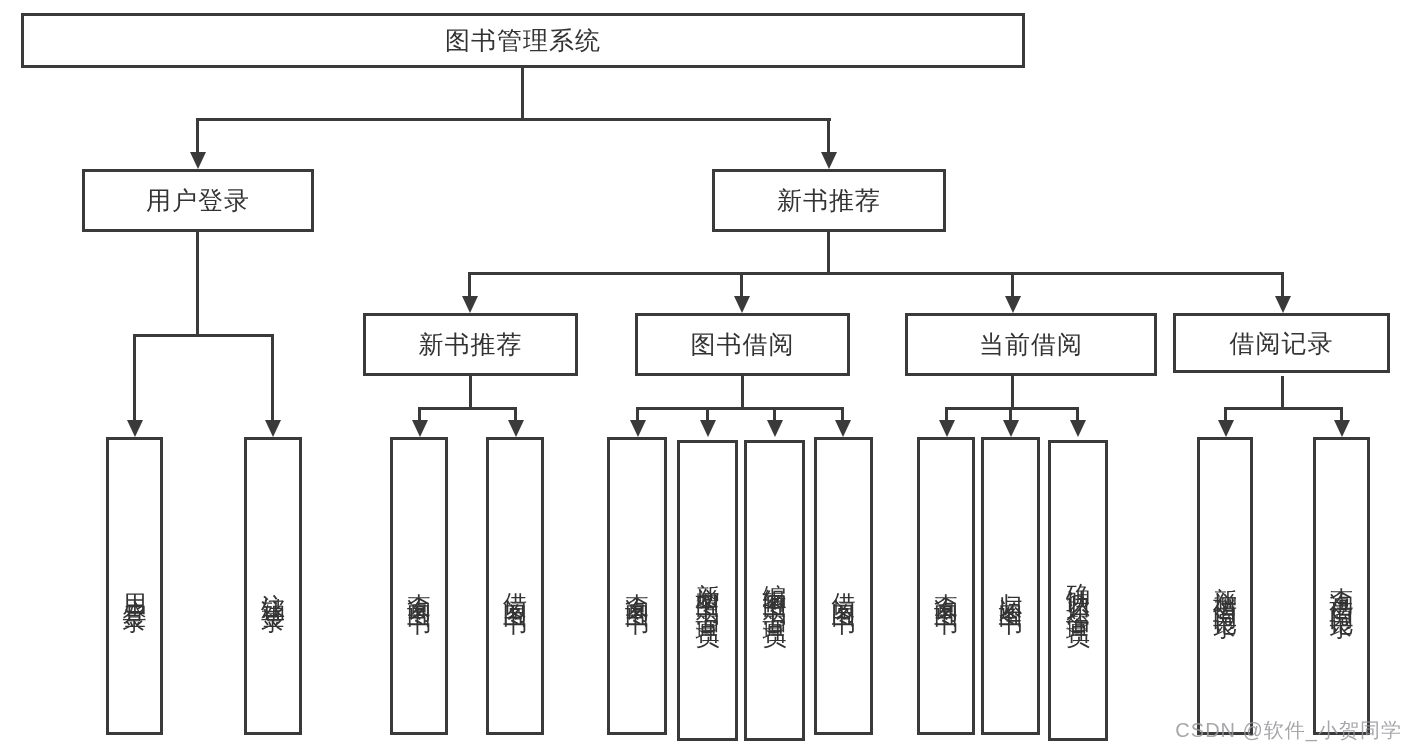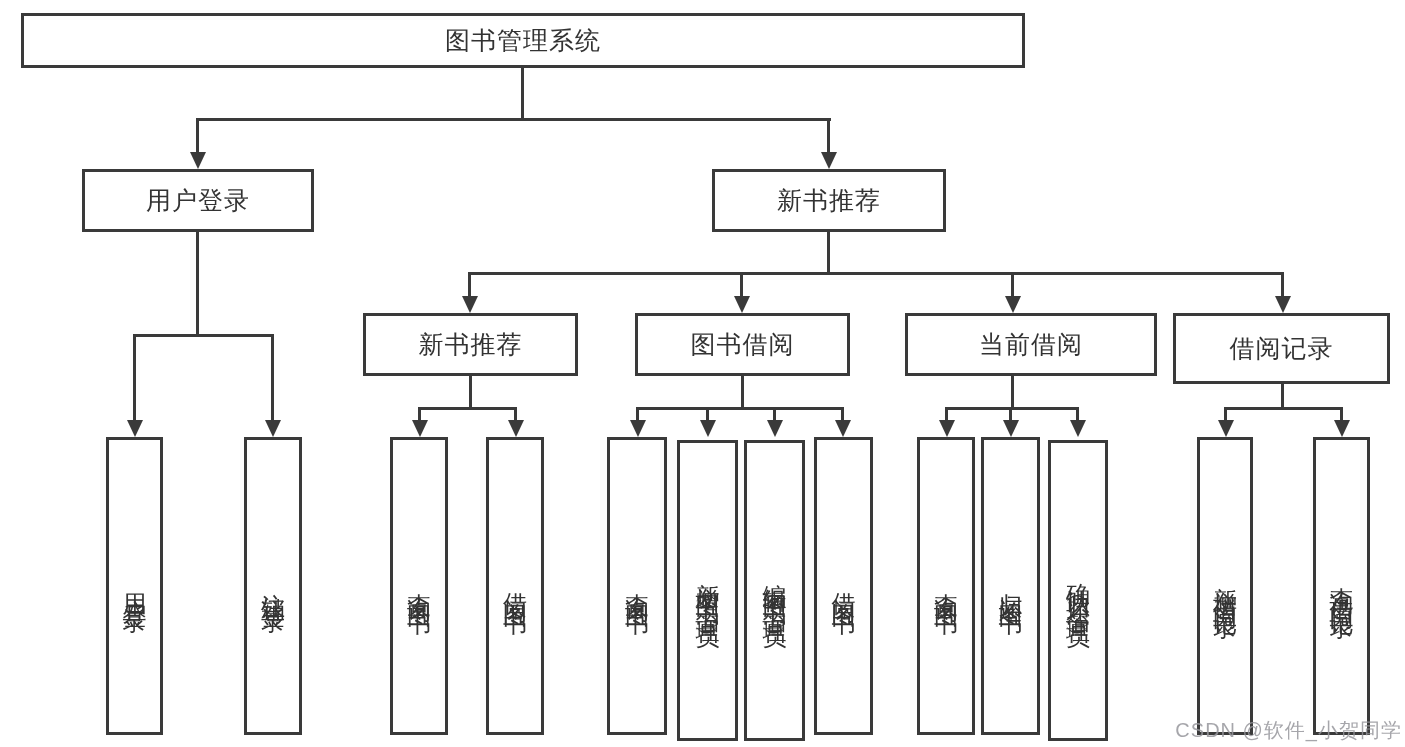--- a/index.html
+++ b/index.html
@@ -111,21 +111,21 @@
 
   <div class="box" style="left:363px; top:313px; width:215px; height:63px;">
     <span>新书推荐</span>
   </div>
   <div class="box" style="left:635px; top:313px; width:215px; height:63px;">
     <span>图书借阅</span>
   </div>
   <div class="box" style="left:905px; top:313px; width:252px; height:63px;">
     <span>当前借阅</span>
   </div>
-  <div class="box" style="left:1173px; top:313px; width:217px; height:71px;">
+  <div class="box" style="left:1173px; top:313px; width:217px; height:60px;">
     <span>借阅记录</span>
   </div>
 
   <div class="vl" style="left:469px; top:376px; height:31px;"></div>
   <div class="hl" style="left:419px; top:407px; width:96px;"></div>
   <div class="vl" style="left:418px; top:407px; height:15px;"></div>
   <div class="ar" style="left:412px; top:420px;"></div>
   <div class="vl" style="left:514px; top:407px; height:15px;"></div>
   <div class="ar" style="left:508px; top:420px;"></div>
 

